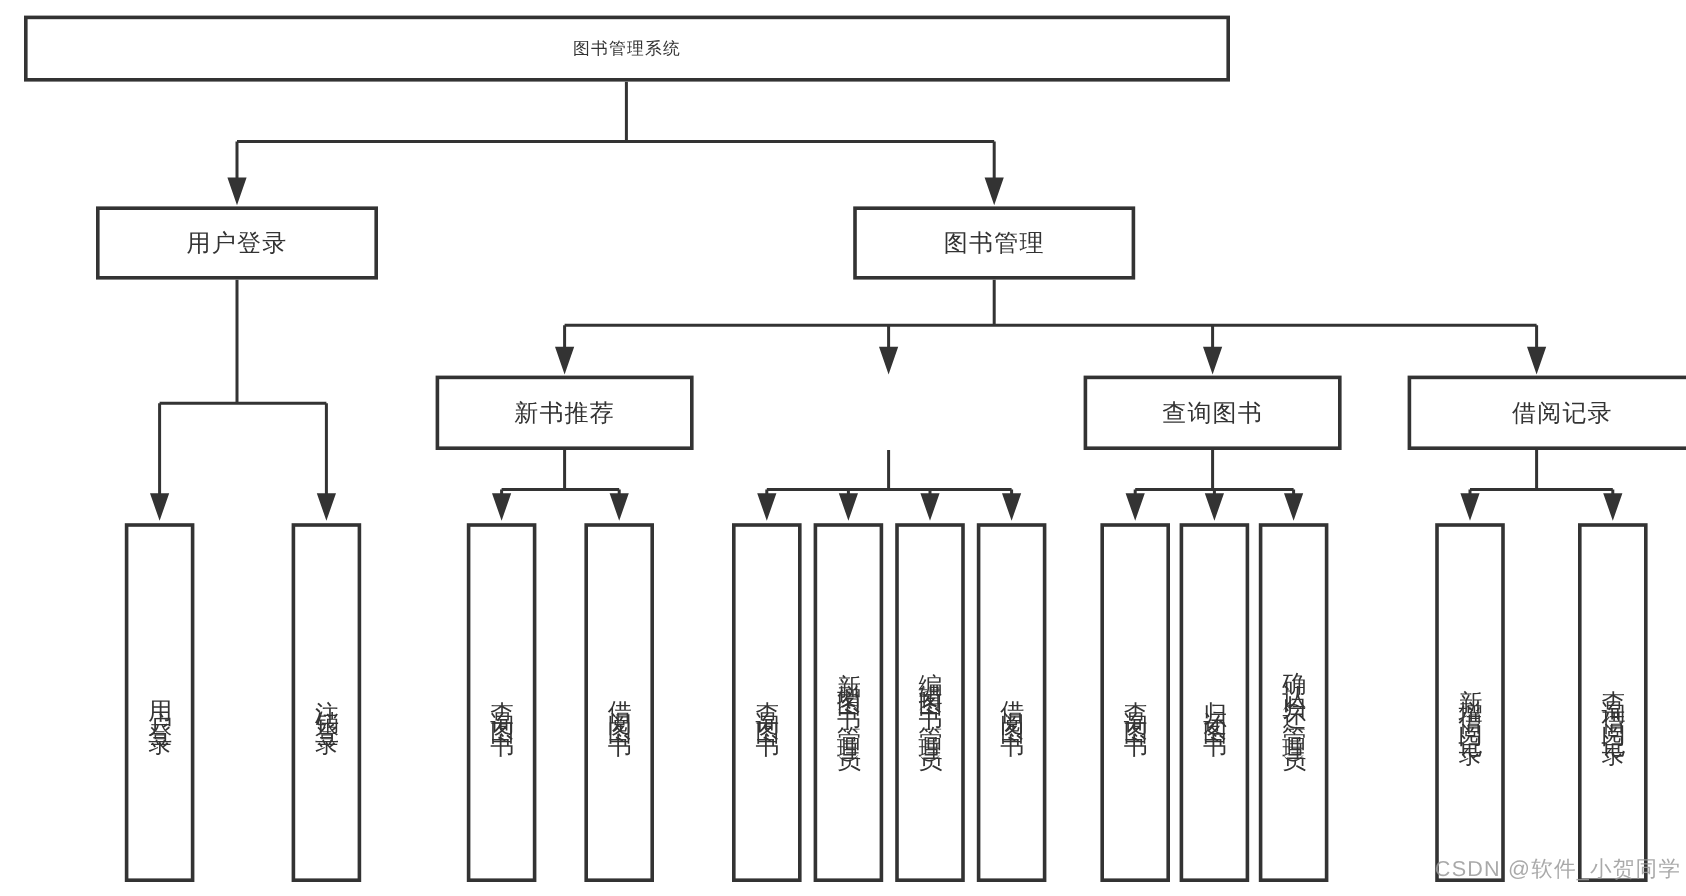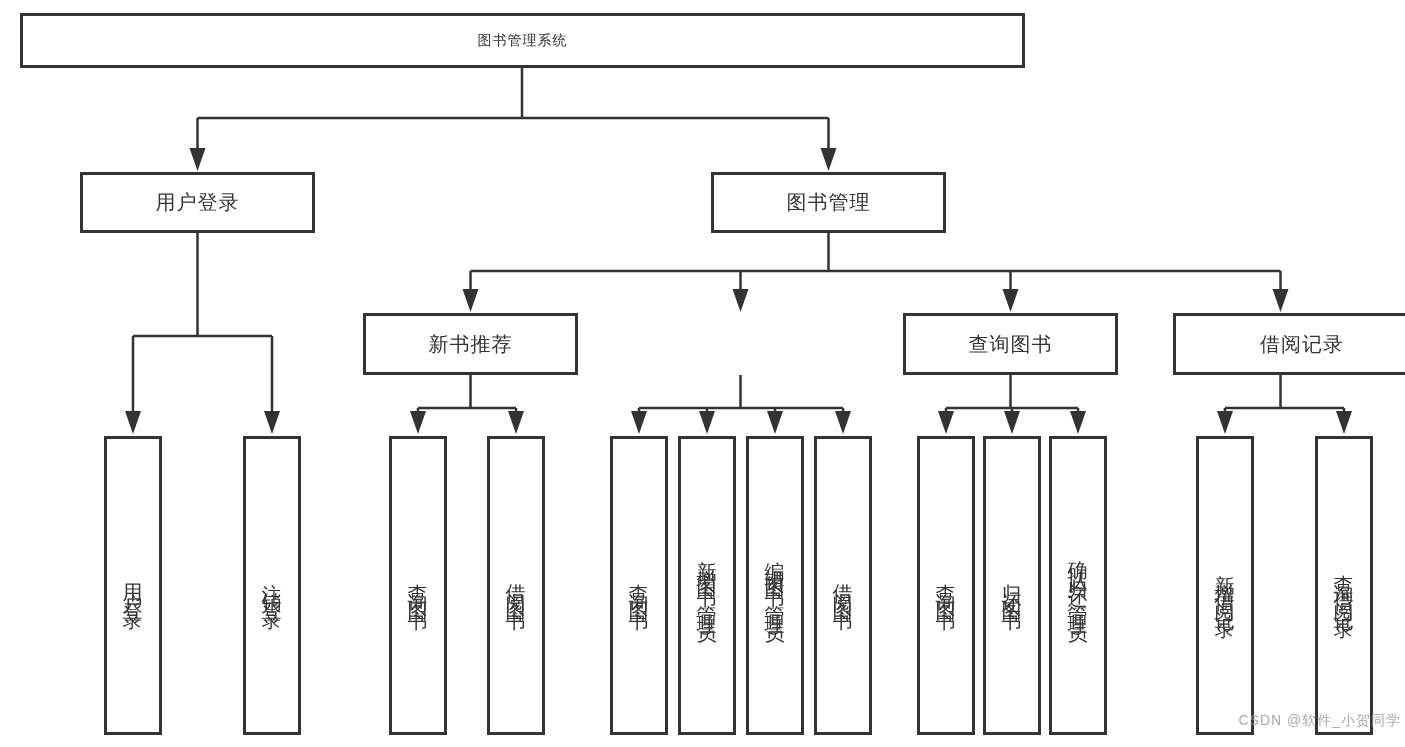--- a/index.html
+++ b/index.html
@@ -40,21 +40,21 @@
     text-orientation: mixed;
     font-size: 20px;
     letter-spacing: 0.45em;
     line-height: 1.5;
     color: #333333;
   }
   .watermark {
     position: absolute;
     top: 712px;
     right: 4px;
-    font-size: 14px;
+    font-size: 18px;
     color: #9b9b9b;
     opacity: 0.85;
     letter-spacing: 1px;
     z-index: 10;
     white-space: nowrap;
   }
 </style>
 </head>
 <body>
 

